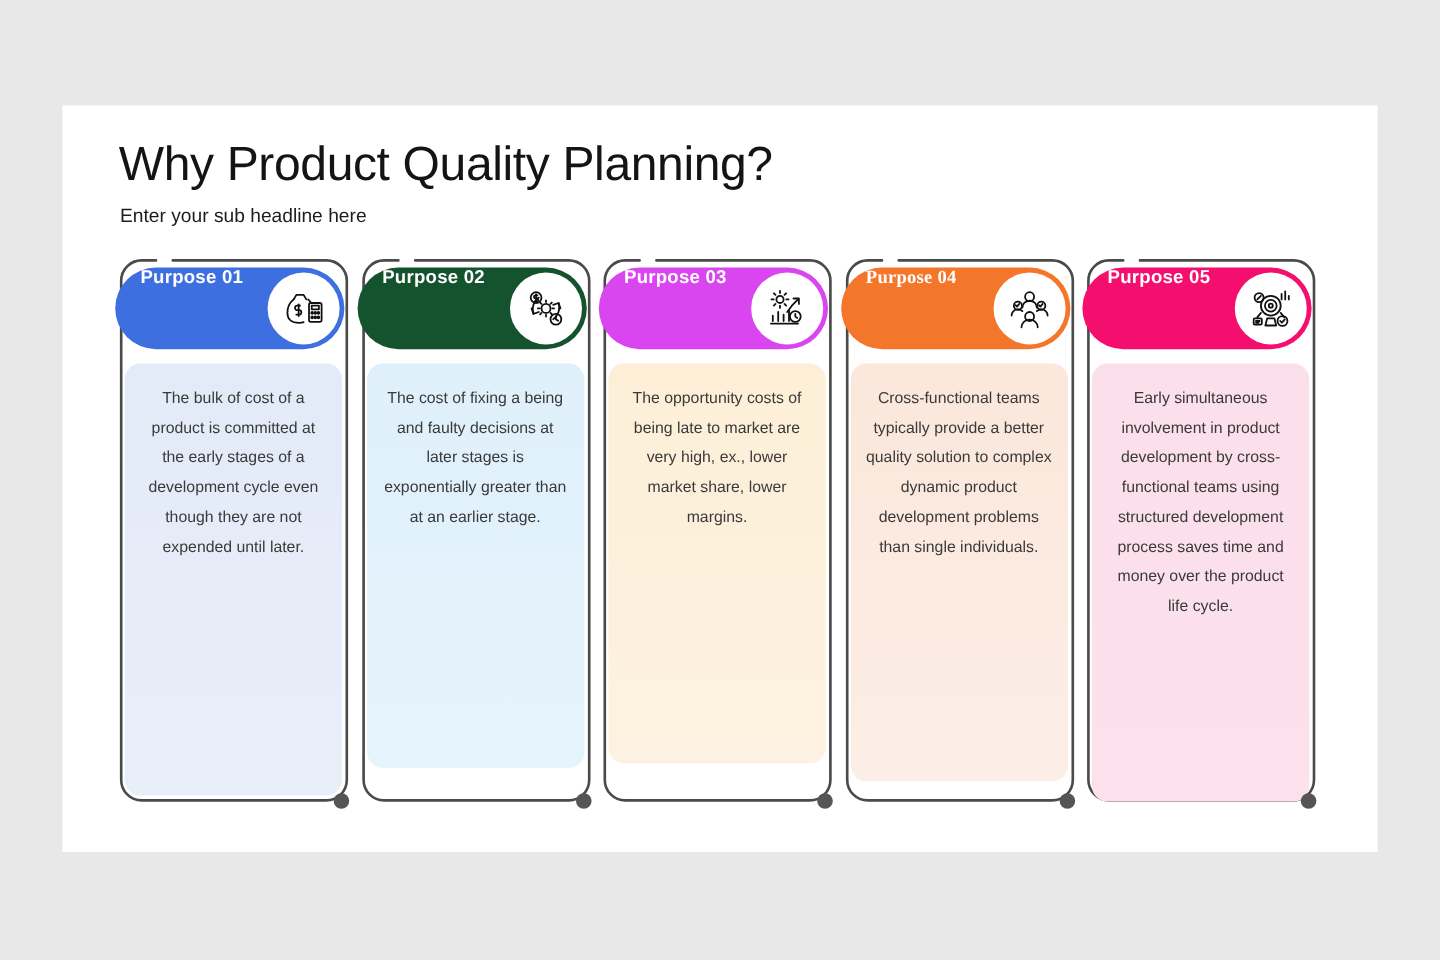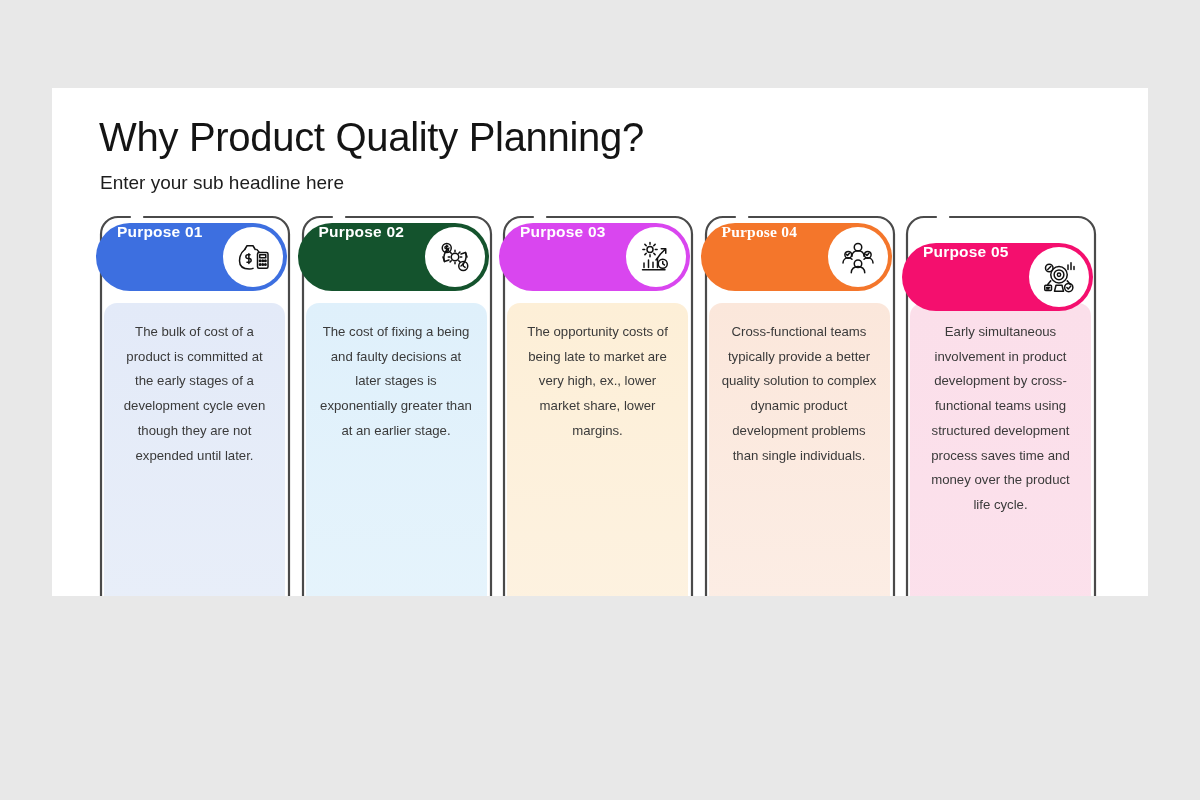--- a/index.html
+++ b/index.html
@@ -18,42 +18,42 @@
     height: 800px;
     background: #e8e8e8;
   }
 
   
   #slide {
     position: absolute;
     left: 52px;
     top: 88px;
     width: 1096px;
-    height: 508px;
+    height: 622px;
     background: #ffffff;
     overflow: hidden;
   }
 
   
   #title {
     position: absolute;
     left: 47px;
     top: 27px;
     font-size: 40px;
     font-weight: 400;
     color: #141414;
     letter-spacing: -0.3px;
     white-space: nowrap;
   }
 
   #subtitle {
     position: absolute;
     left: 48px;
     top: 84px;
-    font-size: 19px;
+    font-size: 16px;
     font-weight: 400;
     color: #1d1d1d;
     white-space: nowrap;
   }
 
   
   #columns {
     position: absolute;
     left: 44px;
     top: 124px;
@@ -273,21 +273,21 @@
         </div>
         <div class="col" style="left: 806px;">
           <div class="track">
             <svg width="190" height="452" viewBox="0 0 190 452">
               <path d="M 44 1 H 172 A 17 17 0 0 1 189 18 V 434 A 17 17 0 0 1 172 451 H 18 A 17 17 0 0 1 1 434 V 18 A 17 17 0 0 1 18 1 H 30" fill="none" stroke="#4a4a4a" stroke-width="2.2" stroke-linecap="round"></path>
             </svg>
           </div>
           <div class="card" style="height: 365px; background: linear-gradient(rgb(251, 223, 234) 0%, rgb(252, 225, 236) 100%);">
             <div class="card-text">Early simultaneous involvement in product development by cross-functional teams using structured development process saves time and money over the product life cycle.</div>
           </div>
-          <div class="pill" style="background: rgb(244, 15, 110); margin-top: 20px;">
+          <div class="pill" style="background: rgb(244, 15, 110);">
             <span class="pill-label">Purpose 05</span>
             <span class="pill-icon">
               <svg width="36" height="36" viewBox="0 0 48 48" fill="none" stroke="#111" stroke-width="2" stroke-linecap="round" stroke-linejoin="round">
                 <circle cx="24" cy="21" r="11"></circle>
                 <circle cx="24" cy="21" r="6.5"></circle>
                 <circle cx="24" cy="21" r="2.2"></circle>
                 <path d="M13 29 l-4 5"></path>
                 <path d="M35 29 l4 5"></path>
                 <path d="M20 35 h8 l2 8 h-12 z"></path>
                 <circle cx="11" cy="12" r="5"></circle>

